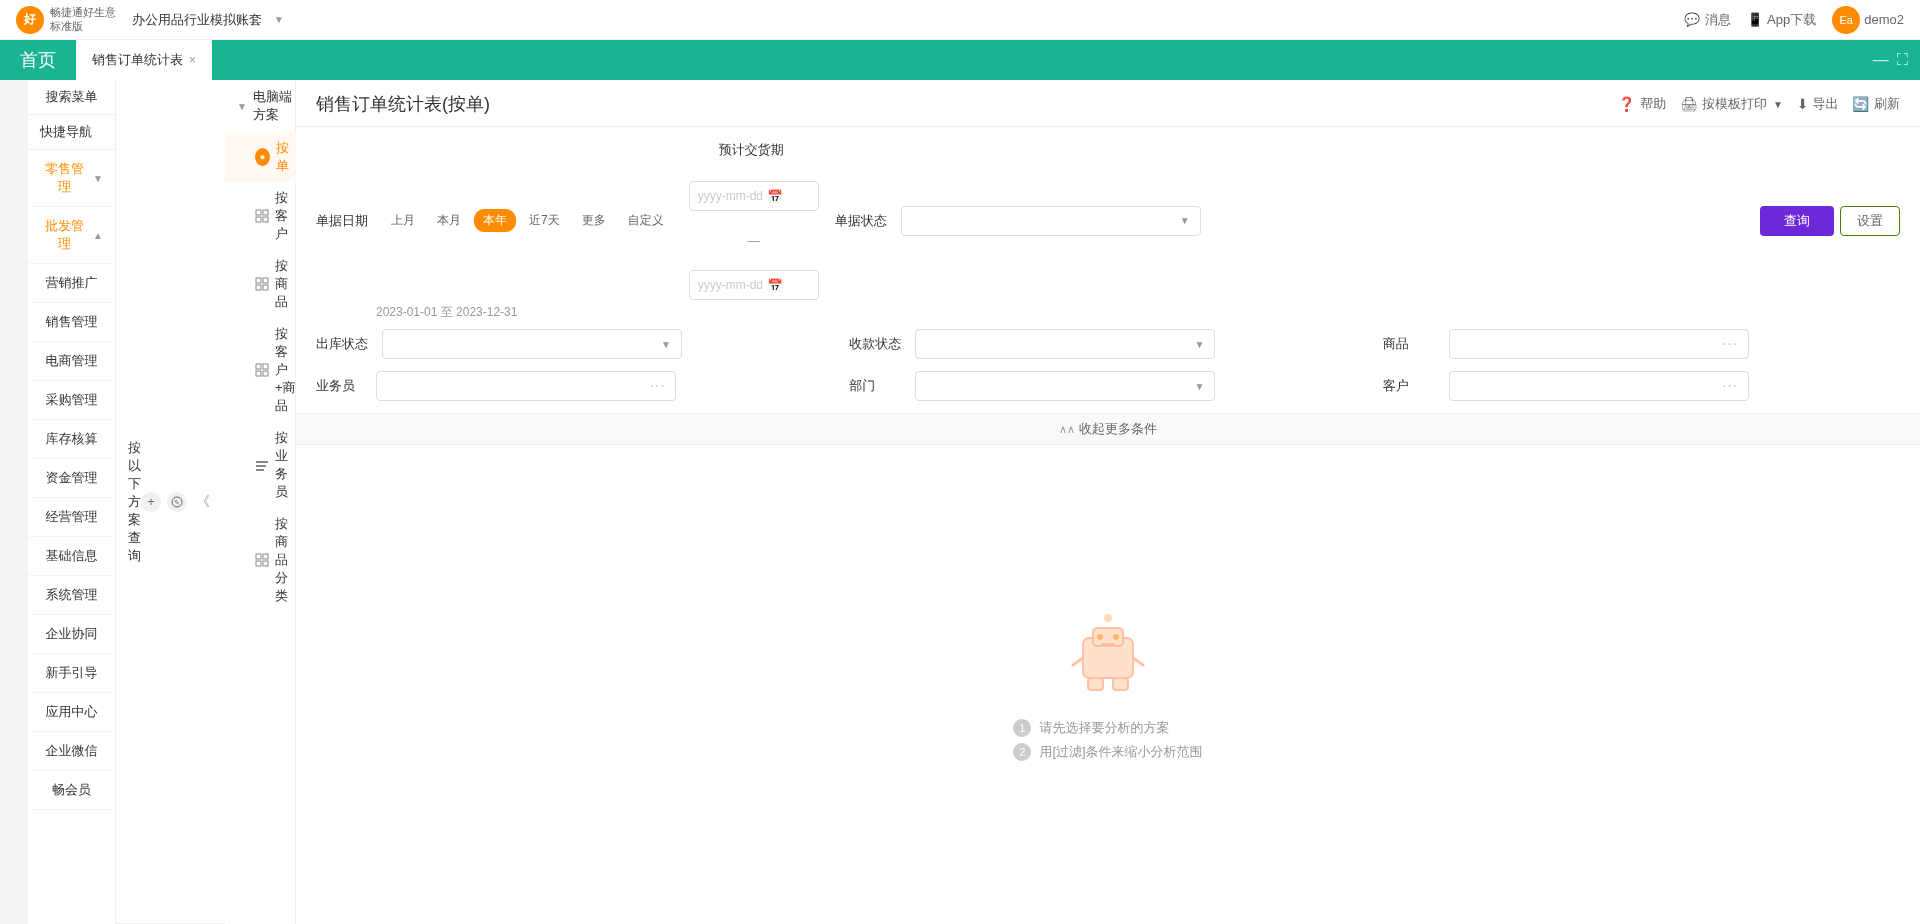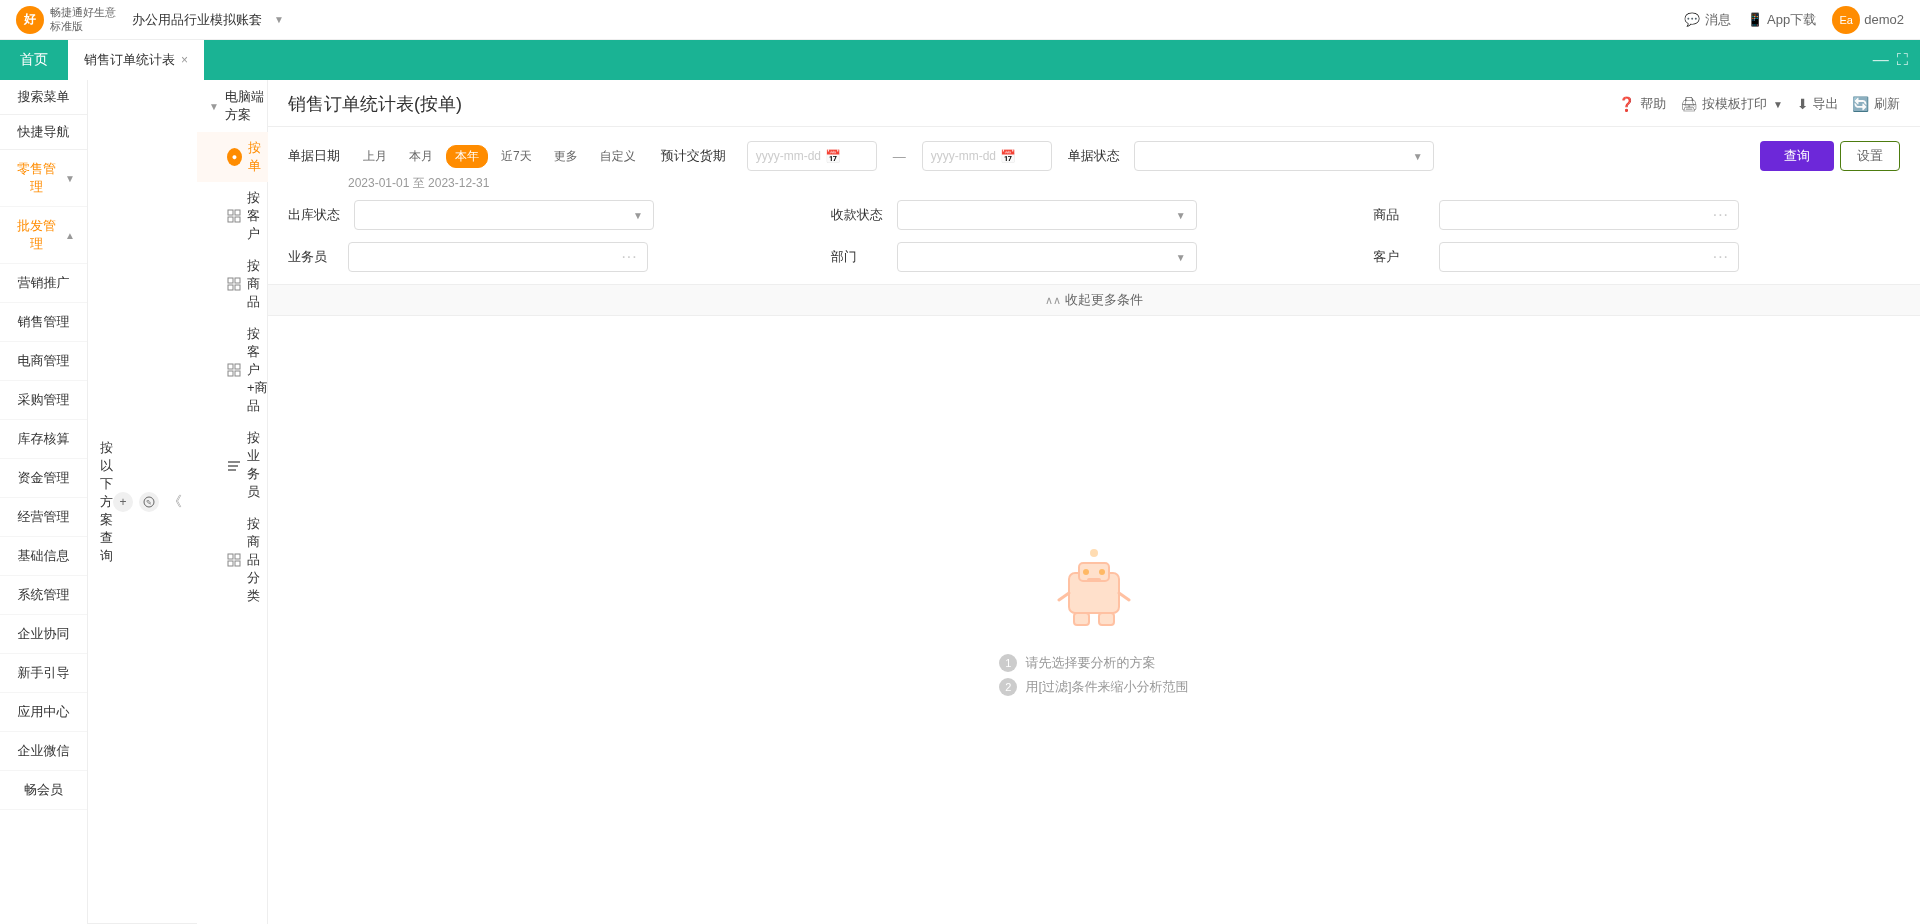--- a/index.html
+++ b/index.html
@@ -11,33 +11,33 @@
     .logo-area { display: flex; align-items: center; gap: 6px; }
     .logo-icon { width: 28px; height: 28px; background: #ff8c00; border-radius: 50%; display: flex; align-items: center; justify-content: center; color: #fff; font-size: 12px; font-weight: bold; }
     .logo-text { font-size: 11px; color: #666; line-height: 1.2; }
     .topbar-dropdown { color: #999; font-size: 10px; margin-left: 4px; cursor: pointer; }
     .topbar-right { display: flex; align-items: center; gap: 16px; }
     .topbar-action { display: flex; align-items: center; gap: 4px; color: #666; font-size: 13px; cursor: pointer; }
     .user-avatar { width: 28px; height: 28px; border-radius: 50%; background: #ff8c00; display: flex; align-items: center; justify-content: center; color: #fff; font-size: 11px; }
 
     
     .tabbar { height: 40px; background: #1ab394; display: flex; align-items: center; padding: 0 0; flex-shrink: 0; position: relative; }
-    .tab-home { padding: 0 20px; height: 100%; display: flex; align-items: center; color: #fff; font-size: 14px; cursor: pointer; }
+    .tab-home { padding: 0 20px; height: 100%; display: flex; align-items: center; color: #fff; font-size: 18px; cursor: pointer; }
     .tab-item { padding: 0 16px; height: 100%; display: flex; align-items: center; background: #fff; color: #333; font-size: 13px; cursor: pointer; gap: 6px; }
     .tab-close { color: #999; font-size: 12px; cursor: pointer; }
     .tab-right-actions { margin-left: auto; display: flex; align-items: center; gap: 8px; padding-right: 12px; }
     .tab-right-btn { color: #fff; font-size: 16px; cursor: pointer; opacity: 0.8; }
 
     
-    .main-layout { display: flex; flex: 1; overflow: hidden; }
+    .main-layout { display: flex; flex: 1; overflow: hidden; padding-left: 28px; }
 
     
     .sidebar { width: 88px; background: #fff; border-right: 1px solid #eee; display: flex; flex-direction: column; overflow-y: auto; flex-shrink: 0; }
     .sidebar-search { padding: 8px 12px; font-size: 13px; color: #333; cursor: pointer; border-bottom: 1px solid #f0f0f0; text-align: center; }
-    .sidebar-nav { padding: 8px 12px; font-size: 13px; color: #333; cursor: pointer; border-bottom: 1px solid #f0f0f0; text-align: center; }
+    .sidebar-nav { padding: 8px 12px; font-size: 13px; color: #333; cursor: pointer; border-bottom: 1px solid #f0f0f0; }
     .sidebar-item { padding: 10px 8px; font-size: 13px; color: #333; cursor: pointer; text-align: center; display: flex; align-items: center; justify-content: center; gap: 4px; border-bottom: 1px solid #f5f5f5; }
     .sidebar-item.has-arrow { justify-content: space-between; padding: 10px 12px; }
     .sidebar-item.active { color: #ff8c00; }
     .sidebar-arrow { font-size: 10px; color: #999; }
 
     
     .scheme-panel { width: 180px; background: #fff; border-right: 1px solid #eee; flex-shrink: 0; display: flex; flex-direction: row; }
     .scheme-panel-header { padding: 10px 12px; display: flex; align-items: center; justify-content: space-between; border-bottom: 1px solid #eee; }
     .scheme-panel-title { font-size: 13px; color: #333; }
     .scheme-panel-actions { display: flex; gap: 6px; }
@@ -322,21 +322,21 @@
           <div class="date-filter-btns">
             <span class="date-btn">上月</span>
             <span class="date-btn">本月</span>
             <span class="date-btn active">本年</span>
             <span class="date-btn">近7天</span>
             <span class="date-btn">更多</span>
             <span class="date-btn">自定义</span>
           </div>
         </div>
 
-        <div style="display:flex;align-items:center;gap:16px;flex-shrink:0;">
+        <div style="display:flex;align-items:center;gap:22px;flex-shrink:0;flex-direction:column;">
           <span class="filter-label" style="min-width:70px;">预计交货期</span>
           <div class="date-input-box">
             <span style="color:#ccc;font-size:12px;">yyyy-mm-dd</span>
             <span class="cal-icon">📅</span>
           </div>
           <span class="filter-separator">—</span>
           <div class="date-input-box">
             <span style="color:#ccc;font-size:12px;">yyyy-mm-dd</span>
             <span class="cal-icon">📅</span>
           </div>

